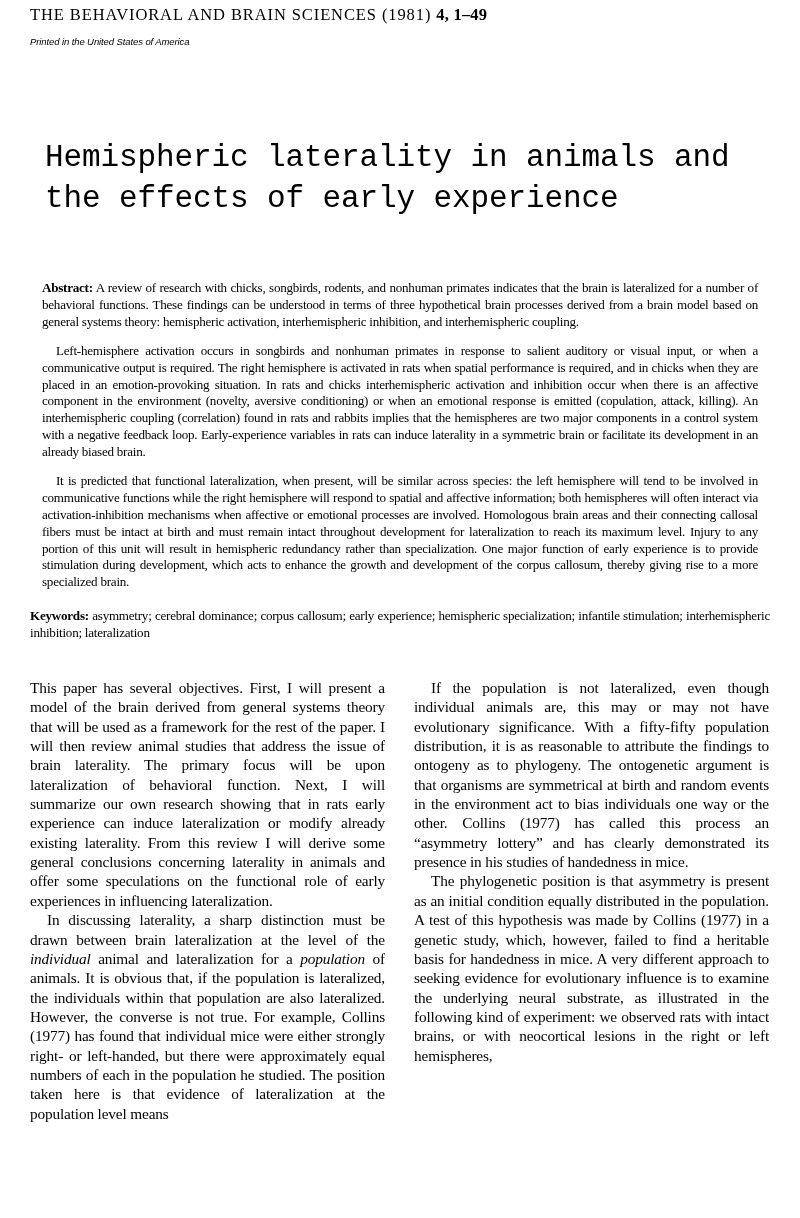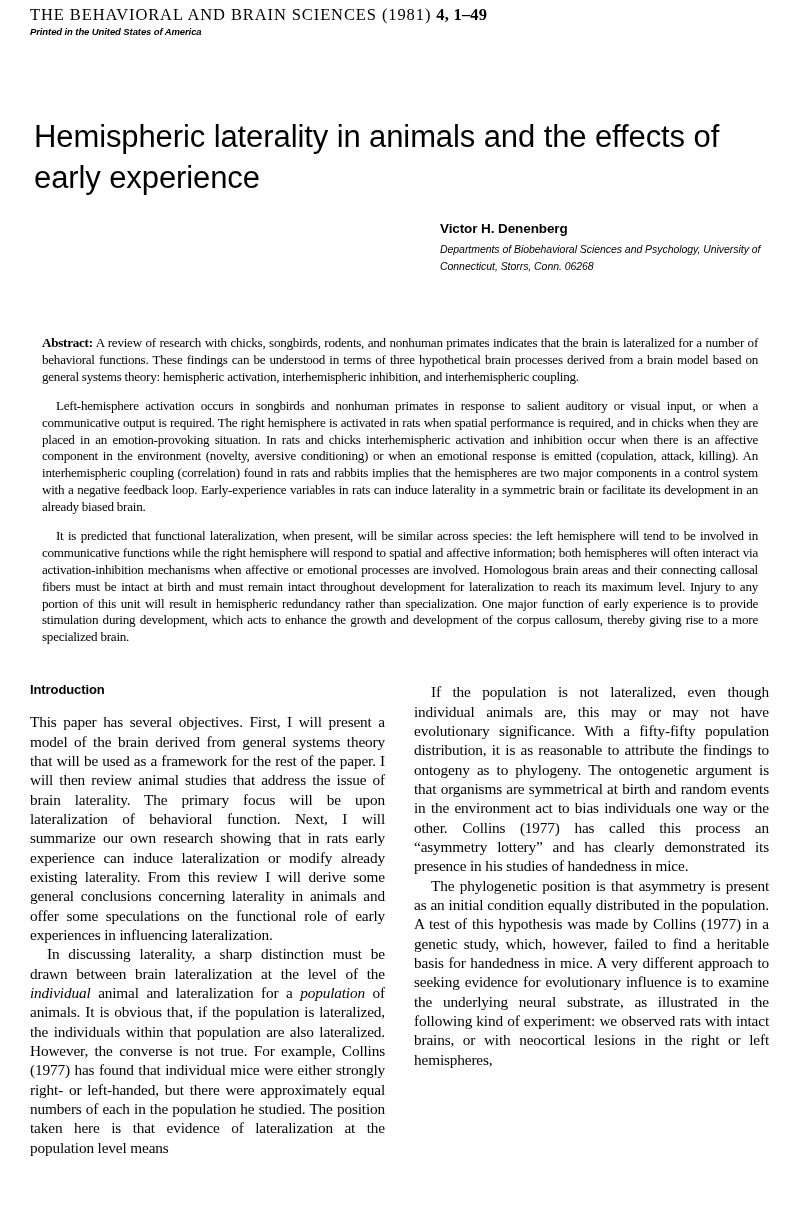--- a/index.html
+++ b/index.html
@@ -36,33 +36,33 @@
     white-space: nowrap;
   }
   .journal-header .vol {
     font-weight: bold;
     letter-spacing: 0.2px;
   }
   .printed-line {
     font-family: "Liberation Sans", sans-serif;
     font-style: italic;
     font-size: 9.5px;
-    font-weight: bold;
-    letter-spacing: -0.1px;
-    margin-top: 3px;
+    font-weight: normal;
+    letter-spacing: -0.1px;
+    margin-top: 13px;
   }
 
   
   .article-title {
-    font-family: Liberation Sans, sans-serif;
+    font-family: Liberation Mono, monospace;
     font-size: 31px;
     font-weight: normal;
     line-height: 1.32;
     letter-spacing: -0.1px;
-    margin: 4px;
+    margin: 15px;
     padding-top: 76px;
   }
 
   
   .author-block {
     margin-top: 22px;
     padding-left: 410px;
   }
   .author-name {
     font-family: "Liberation Sans", sans-serif;
@@ -183,36 +183,32 @@
 <body>
 
 <div class="page">
 
   <div class="journal-header"><span>THE BEHAVIORAL AND BRAIN SCIENCES (1981) </span><span class="vol">4, 1–49</span></div>
 
   <div class="printed-line">Printed in the United States of America</div>
 
   <h1 class="article-title">Hemispheric laterality in animals and the effects of early experience</h1>
 
-  <div class="author-block">
-    <div class="author-name">Victor H. Denenberg</div>
-    <div class="affiliation">Departments of Biobehavioral Sciences and Psychology, University of Connecticut, Storrs, Conn. 06268</div>
-  </div>
 
   <div class="abstract-block">
     <p><span class="abstract-label">Abstract:</span><span> A review of research with chicks, songbirds, rodents, and nonhuman primates indicates that the brain is lateralized for a number of behavioral functions. These findings can be understood in terms of three hypothetical brain processes derived from a brain model based on general systems theory: hemispheric activation, interhemispheric inhibition, and interhemispheric coupling.</span></p>
     <p class="indented">Left-hemisphere activation occurs in songbirds and nonhuman primates in response to salient auditory or visual input, or when a communicative output is required. The right hemisphere is activated in rats when spatial performance is required, and in chicks when they are placed in an emotion-provoking situation. In rats and chicks interhemispheric activation and inhibition occur when there is an affective component in the environment (novelty, aversive conditioning) or when an emotional response is emitted (copulation, attack, killing). An interhemispheric coupling (correlation) found in rats and rabbits implies that the hemispheres are two major components in a control system with a negative feedback loop. Early-experience variables in rats can induce laterality in a symmetric brain or facilitate its development in an already biased brain.</p>
     <p class="indented">It is predicted that functional lateralization, when present, will be similar across species: the left hemisphere will tend to be involved in communicative functions while the right hemisphere will respond to spatial and affective information; both hemispheres will often interact via activation-inhibition mechanisms when affective or emotional processes are involved. Homologous brain areas and their connecting callosal fibers must be intact at birth and must remain intact throughout development for lateralization to reach its maximum level. Injury to any portion of this unit will result in hemispheric redundancy rather than specialization. One major function of early experience is to provide stimulation during development, which acts to enhance the growth and development of the corpus callosum, thereby giving rise to a more specialized brain.</p>
   </div>
 
+  <div class="keywords-block"><span class="keywords-label">Keywords:</span><span> asymmetry; cerebral dominance; corpus callosum; early experience; hemispheric specialization; infantile stimulation; interhemispheric inhibition; lateralization</span></div>
 
   <div class="body-columns">
 
     <div class="column">
-      <h2 class="section-heading">Introduction</h2>
       <p>This paper has several objectives. First, I will present a model of the brain derived from general systems theory that will be used as a framework for the rest of the paper. I will then review animal studies that address the issue of brain laterality. The primary focus will be upon lateralization of behavioral function. Next, I will summarize our own research showing that in rats early experience can induce lateralization or modify already existing laterality. From this review I will derive some general conclusions concerning laterality in animals and offer some speculations on the functional role of early experiences in influencing lateralization.</p>
       <p class="indented"><span>In discussing laterality, a sharp distinction must be drawn between brain lateralization at the level of the </span><em>individual</em><span> animal and lateralization for a </span><em>population</em><span> of animals. It is obvious that, if the population is lateralized, the individuals within that population are also lateralized. However, the converse is not true. For example, Collins (1977) has found that individual mice were either strongly right- or left-handed, but there were approximately equal numbers of each in the population he studied. The position taken here is that evidence of lateralization at the population level means</span></p>
     </div>
 
     <div class="column">
       <p class="indented">If the population is not lateralized, even though individual animals are, this may or may not have evolutionary significance. With a fifty-fifty population distribution, it is as reasonable to attribute the findings to ontogeny as to phylogeny. The ontogenetic argument is that organisms are symmetrical at birth and random events in the environment act to bias individuals one way or the other. Collins (1977) has called this process an “asymmetry lottery” and has clearly demonstrated its presence in his studies of handedness in mice.</p>
       <p class="indented">The phylogenetic position is that asymmetry is present as an initial condition equally distributed in the population. A test of this hypothesis was made by Collins (1977) in a genetic study, which, however, failed to find a heritable basis for handedness in mice. A very different approach to seeking evidence for evolutionary influence is to examine the underlying neural substrate, as illustrated in the following kind of experiment: we observed rats with intact brains, or with neocortical lesions in the right or left hemispheres,</p>
     </div>
 
   </div>

